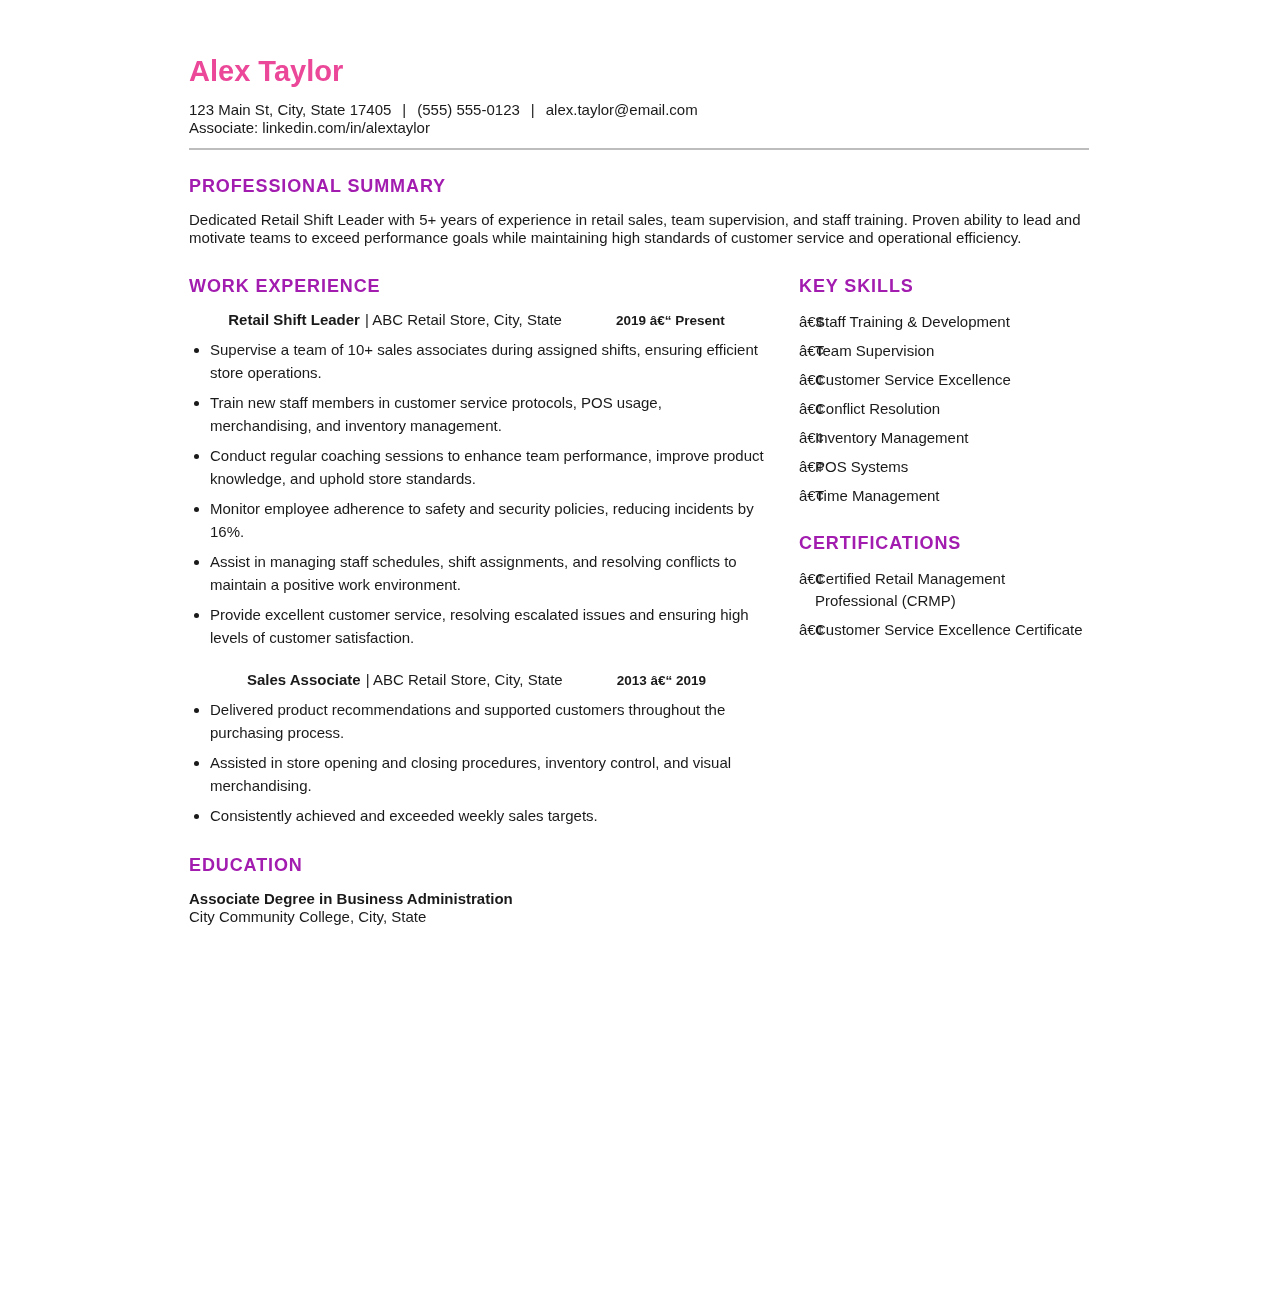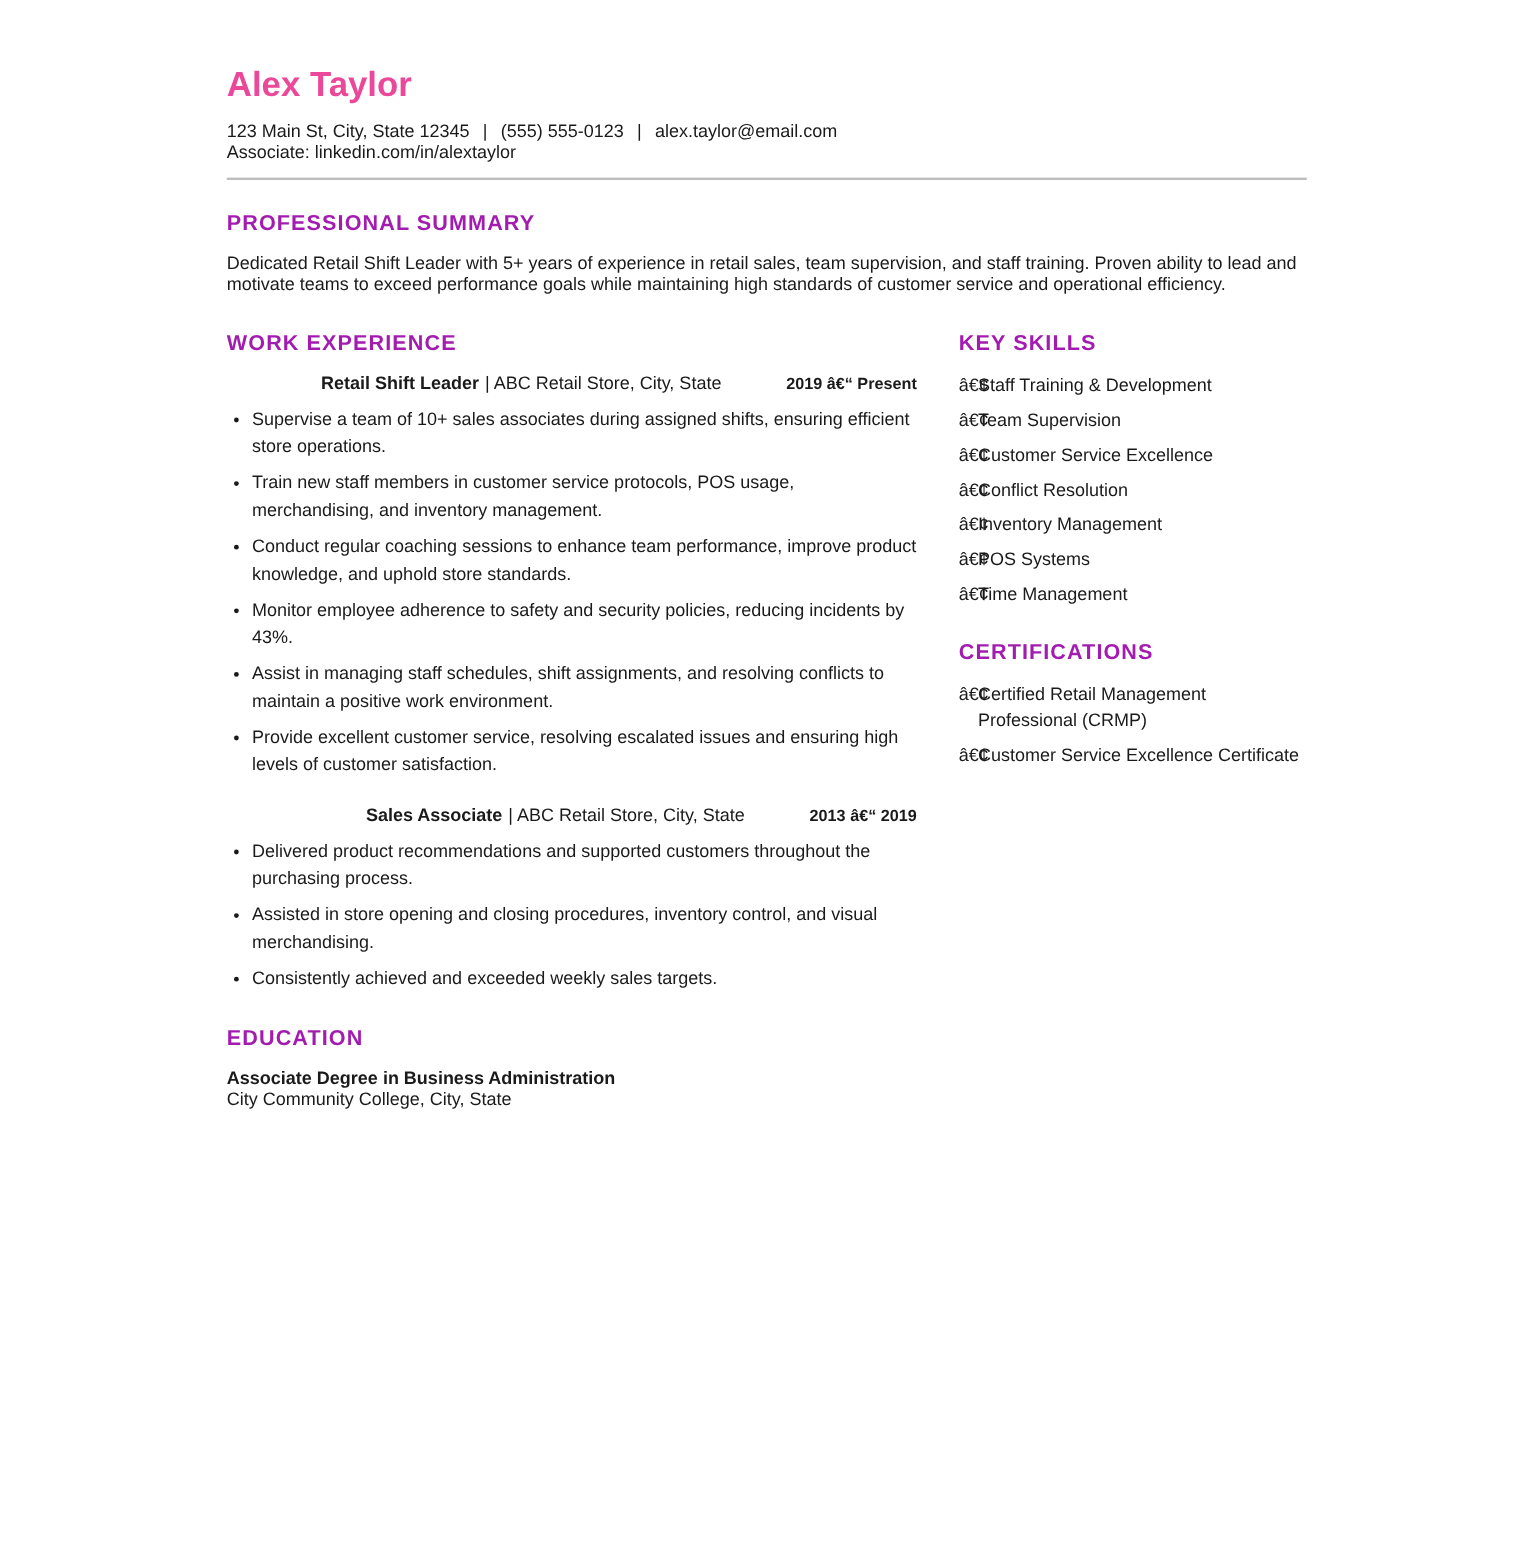--- a/index.html
+++ b/index.html
@@ -41,21 +41,21 @@
   .summary-section { margin-top: 26px; }
   .summary-text { margin: 0; line-height: 17.5px; }
   .columns {
     display: grid;
     grid-template-columns: 575px 290px;
     column-gap: 35px;
     margin-top: 30px;
   }
   .job-header {
     display: flex;
-    justify-content: flex-end;
+    justify-content: center;
     align-items: baseline;
     gap: 44px;
   }
   .job-title { font-weight: bold; }
   .job-company { margin-left: 5px; }
   .job-dates {
     font-size: 13.5px;
     font-weight: bold;
     white-space: nowrap;
     margin-left: 10px;
@@ -93,21 +93,21 @@
 </style>
 </head>
 <body>
 
 <div class="page">
 
   <header>
     <h1>Alex Taylor</h1>
     <div class="contact">
       <div class="contact-line">
-        <span>123 Main St, City, State 12345</span><span class="sep">|</span><span>(555) 555-0123</span><span class="sep">|</span><span>alex.taylor@email.com</span>
+        <span>123 Main St, City, State 17405</span><span class="sep">|</span><span>(555) 555-0123</span><span class="sep">|</span><span>alex.taylor@email.com</span>
       </div>
       <div class="contact-line">Associate: linkedin.com/in/alextaylor</div>
     </div>
     <hr class="rule">
   </header>
 
   <section class="summary-section">
     <h2>PROFESSIONAL SUMMARY</h2>
     <p class="summary-text">Dedicated Retail Shift Leader with 5+ years of experience in retail sales, team supervision, and staff training. Proven ability to lead and motivate teams to exceed performance goals while maintaining high standards of customer service and operational efficiency.</p>
   </section>
@@ -122,21 +122,21 @@
           <div class="job-header">
             <div class="job-title-line">
               <span class="job-title">Retail Shift Leader</span><span class="job-company">| ABC Retail Store, City, State</span>
             </div>
             <span class="job-dates">2019 â€“ Present</span>
           </div>
           <ul class="job-bullets">
             <li>Supervise a team of 10+ sales associates during assigned shifts, ensuring efficient store operations.</li>
             <li>Train new staff members in customer service protocols, POS usage, merchandising, and inventory management.</li>
             <li>Conduct regular coaching sessions to enhance team performance, improve product knowledge, and uphold store standards.</li>
-            <li>Monitor employee adherence to safety and security policies, reducing incidents by 43%.</li>
+            <li>Monitor employee adherence to safety and security policies, reducing incidents by 16%.</li>
             <li>Assist in managing staff schedules, shift assignments, and resolving conflicts to maintain a positive work environment.</li>
             <li>Provide excellent customer service, resolving escalated issues and ensuring high levels of customer satisfaction.</li>
           </ul>
         </div>
 
         <div class="job job-2">
           <div class="job-header">
             <div class="job-title-line">
               <span class="job-title">Sales Associate</span><span class="job-company">| ABC Retail Store, City, State</span>
             </div>

